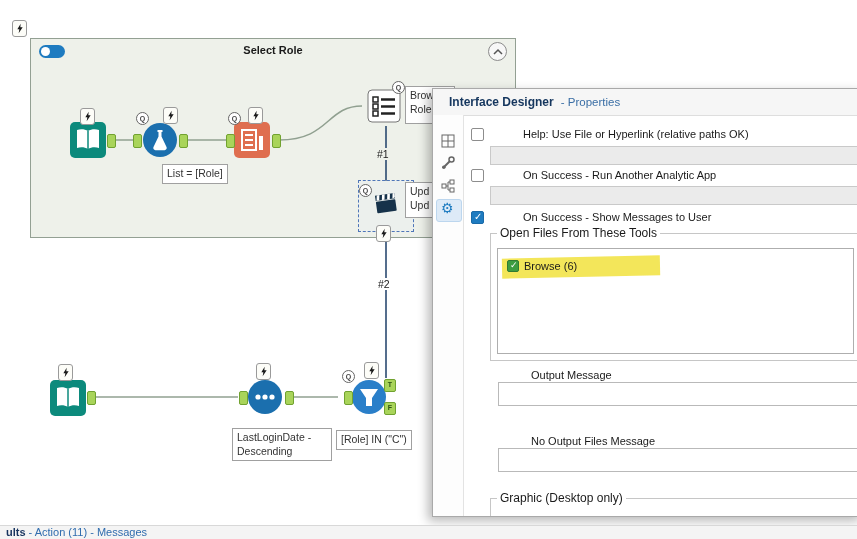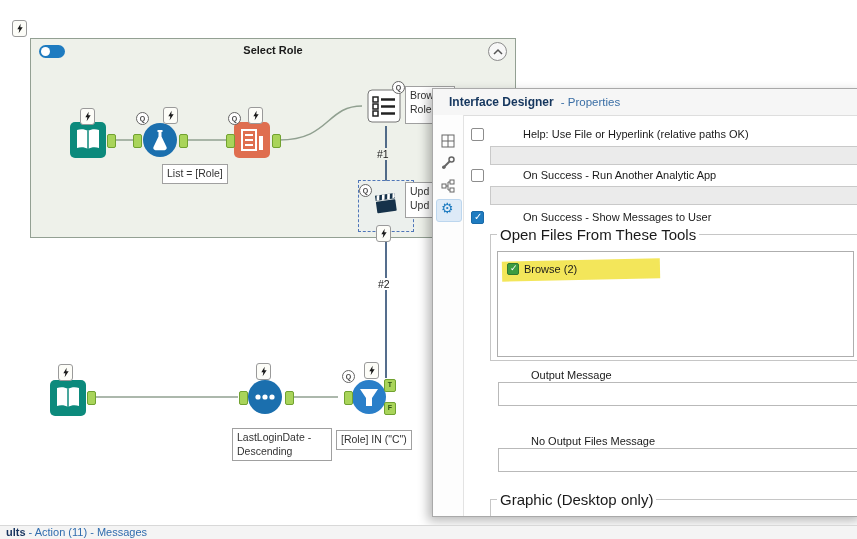--- a/index.html
+++ b/index.html
@@ -80,21 +80,21 @@
   .p-label{position:absolute;font-size:11px;white-space:nowrap;color:#1a1a1a;padding-left:33px;}
   .p-input{position:absolute;border:1px solid #b9b9b9;background:#fff;height:17px;}
   .p-input.disabled{background:#ebebeb;border-color:#c9c9c9;}
   .p-input.tall{height:22px;}
   .cb{position:absolute;width:13px;height:13px;border:1px solid #8d8d8d;background:#fff;border-radius:2px;box-sizing:border-box;}
   .cb.checked{background:#1e7bc0;border-color:#1a6aa8;}
   .cb.checked::after{content:"✓";position:absolute;left:2px;top:-1px;color:#fff;font-size:10px;font-weight:bold;}
   .cb.green{width:12px;height:12px;background:#3d9c40;border-color:#2f7a32;}
   .cb.green::after{content:"✓";position:absolute;left:2px;top:-1px;color:#fff;font-size:9px;font-weight:bold;}
   fieldset.p-group{position:absolute;border:1px solid #c6c6c6;margin:0;padding:0;}
-  fieldset.p-group legend{font-size:15px;margin-left:6px;padding:0 3px;color:#1a1a1a;}
+  fieldset.p-group legend{font-size:12px;margin-left:6px;padding:0 3px;color:#1a1a1a;}
   .files-list{position:absolute;left:6px;top:8px;right:8px;height:104px;border:1px solid #aeaeae;background:#fff;}
   .hl-row{position:absolute;left:6px;top:9px;width:152px;height:17px;}
   .hl-mark{position:absolute;left:-2px;top:-1px;right:-4px;bottom:-2px;background:#f2e44c;opacity:.92;transform:rotate(-1.2deg);}
   .hl-text{position:absolute;left:20px;top:2px;font-size:11px;color:#1a1a1a;}
 
   
   .bottom-bar{
     position:absolute;left:0;right:0;bottom:0;height:13px;background:#f4f4f4;
     border-top:1px solid #d8d8d8;z-index:12;line-height:13px;font-size:11px;
   }
@@ -325,21 +325,21 @@
 
   <div class="cb checked" style="left:38px;top:122px;"></div>
   <div class="p-label" style="left:57px;top:122px;">On Success - Show Messages to User</div>
 
   <fieldset class="p-group" style="left:57px;top:137px;right:0;height:133px;">
     <legend>Open Files From These Tools</legend>
     <div class="files-list">
       <div class="hl-row">
         <div class="hl-mark"></div>
         <div class="cb green" style="left:3px;top:2px;"></div>
-        <div class="hl-text">Browse (2)</div>
+        <div class="hl-text">Browse (6)</div>
       </div>
     </div>
   </fieldset>
 
   <div class="p-label" style="left:65px;top:280px;">Output Message</div>
   <div class="p-input tall" style="left:65px;top:293px;right:5px;"></div>
 
   <div class="p-label" style="left:65px;top:346px;">No Output Files Message</div>
   <div class="p-input tall" style="left:65px;top:359px;right:5px;"></div>
 

